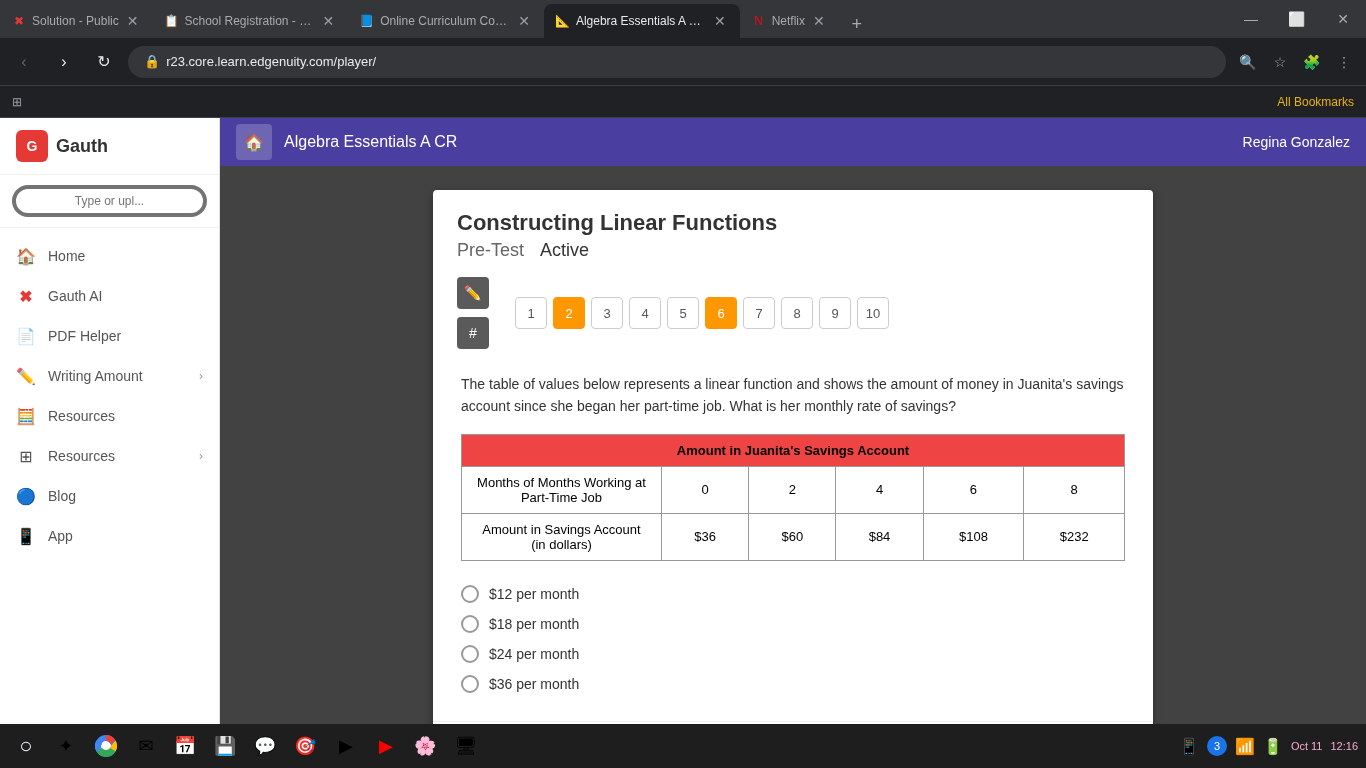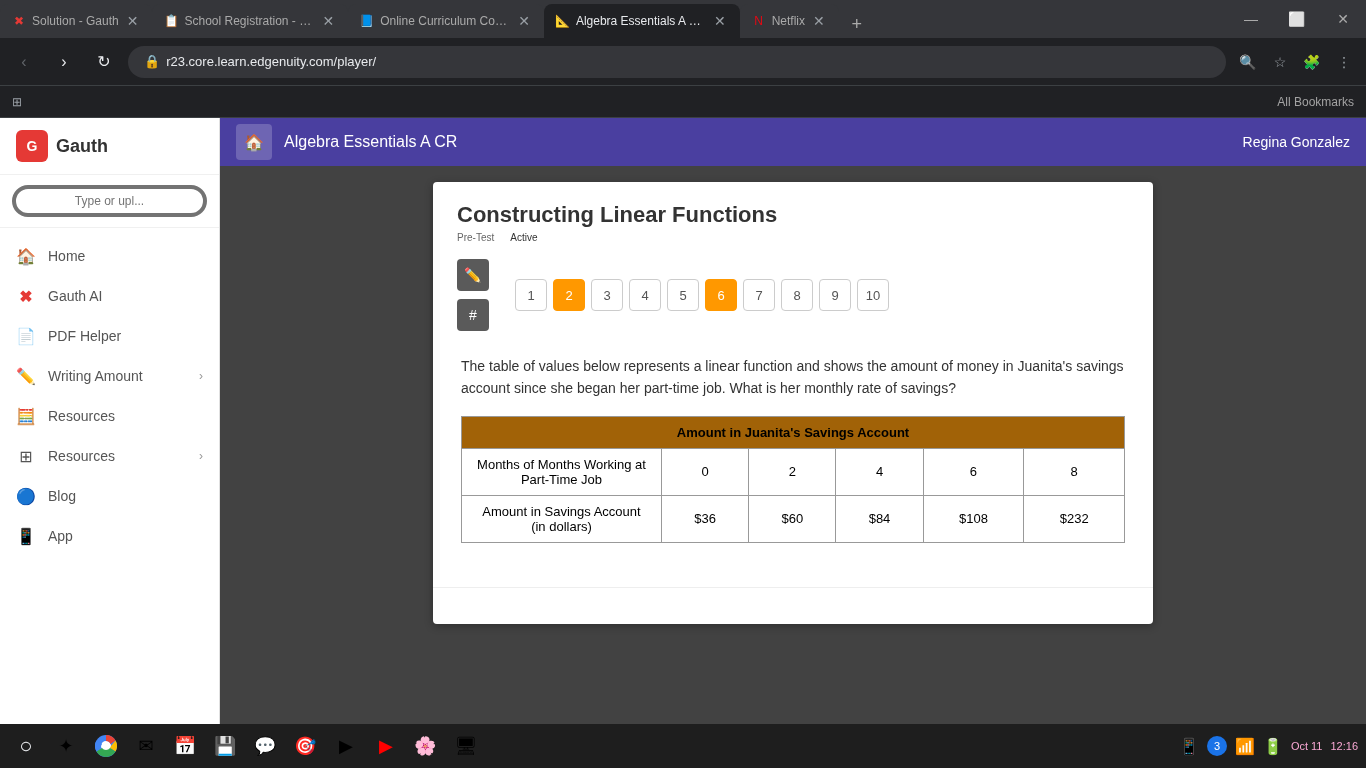--- a/index.html
+++ b/index.html
@@ -177,28 +177,28 @@
       width: 28px; height: 28px;
       background: #ff9800;
       border-radius: 4px;
       display: flex; align-items: center; justify-content: center;
       color: white; cursor: pointer; font-size: 16px; font-weight: bold;
     }
 
     
     .question-card {
       background: white;
-      margin: 16px auto;
+      margin: 24px auto;
       width: 720px;
       border-radius: 4px;
       box-shadow: 0 2px 8px rgba(0,0,0,0.3);
       padding-bottom: 16px;
     }
     .lesson-title { font-size: 22px; font-weight: bold; color: #333; }
-    .lesson-meta { display: flex; gap: 16px; padding: 4px 24px; font-size: 10px; color: #666; align-items: flex-end; }
+    .lesson-meta { display: flex; gap: 16px; padding: 4px 24px; font-size: 18px; color: #666; align-items: flex-end; }
     .meta-label { color: #666; }
     .meta-active { color: #333; font-weight: 500; }
 
     
     .question-nums {
       display: flex;
       align-items: center;
       padding: 8px 24px;
       gap: 6px;
     }
@@ -231,21 +231,21 @@
     .question-text { font-size: 14px; color: #333; line-height: 1.6; margin-bottom: 16px; }
 
     
     .data-table { width: 100%; border-collapse: collapse; margin-bottom: 20px; border: 1px solid #999; }
     .data-table th, .data-table td {
       border: 1px solid #999;
       padding: 8px 12px;
       text-align: center;
       font-size: 13px;
     }
-    .data-table .table-title { background: #a16207; font-weight: bold; text-align: center; }
+    .data-table .table-title { background: #ef4444; font-weight: bold; text-align: center; }
     .data-table .row-label { text-align: center; font-size: 13px; }
 
     
     .options { display: flex; flex-direction: column; gap: 12px; padding: 4px 0; }
     .option-item { display: flex; align-items: center; gap: 10px; font-size: 14px; color: #333; cursor: pointer; }
     .radio-circle {
       width: 18px; height: 18px;
       border: 2px solid #999;
       border-radius: 50%;
       flex-shrink: 0;
@@ -295,21 +295,21 @@
   </style>
 </head>
 <body>
 
 <div class="browser-outer">
 
   <div class="tab-bar">
 
     <div class="tab inactive">
       <span class="tab-favicon" style="color:#e53935;">✖</span>
-      <span style="font-size:12px;overflow:hidden;text-overflow:ellipsis;white-space:nowrap;max-width:130px;">Solution - Gauth</span>
+      <span style="font-size:12px;overflow:hidden;text-overflow:ellipsis;white-space:nowrap;max-width:130px;">Solution - Public</span>
       <span class="tab-x-btn">✕</span>
     </div>
 
     <div class="tab inactive">
       <span class="tab-favicon">📋</span>
       <span style="font-size:12px;overflow:hidden;text-overflow:ellipsis;white-space:nowrap;max-width:130px;">School Registration - Public P...</span>
       <span class="tab-x-btn">✕</span>
     </div>
 
     <div class="tab inactive">
@@ -351,21 +351,21 @@
       <div class="addr-icon">☆</div>
       <div class="addr-icon">🧩</div>
       <div class="addr-icon">⋮</div>
     </div>
   </div>
 
   <div class="bookmarks-bar">
     <div style="display:flex;align-items:center;gap:6px;">
       <span style="color:#9aa0a6;font-size:12px;">⊞</span>
     </div>
-    <span class="bookmarks-bar-text" style="font-size:12px;color:#a3a3a3;">All Bookmarks</span>
+    <span class="bookmarks-bar-text" style="font-size:12px;color:#eab308;">All Bookmarks</span>
   </div>
 
   <div class="main-area">
 
     <div class="sidebar">
       <div class="sidebar-header">
         <div class="gauth-logo">G</div>
         <span class="gauth-title">Gauth</span>
       </div>
       <div class="search-input-wrap">
@@ -472,20 +472,38 @@
                     <td class="row-label">Amount in Savings Account (in dollars)</td>
                     <td>$36</td>
                     <td>$60</td>
                     <td>$84</td>
                     <td>$108</td>
                     <td>$232</td>
                   </tr>
                 </tbody>
               </table>
 
+              <div class="options">
+                <label class="option-item">
+                  <div class="radio-circle"></div>
+                  <span>$12 per month</span>
+                </label>
+                <label class="option-item">
+                  <div class="radio-circle"></div>
+                  <span>$18 per month</span>
+                </label>
+                <label class="option-item">
+                  <div class="radio-circle"></div>
+                  <span>$24 per month</span>
+                </label>
+                <label class="option-item">
+                  <div class="radio-circle"></div>
+                  <span>$36 per month</span>
+                </label>
+              </div>
             </div>
 
             <div class="question-footer">
               
               
             </div>
           </div>
         </div>
 
       </div>

